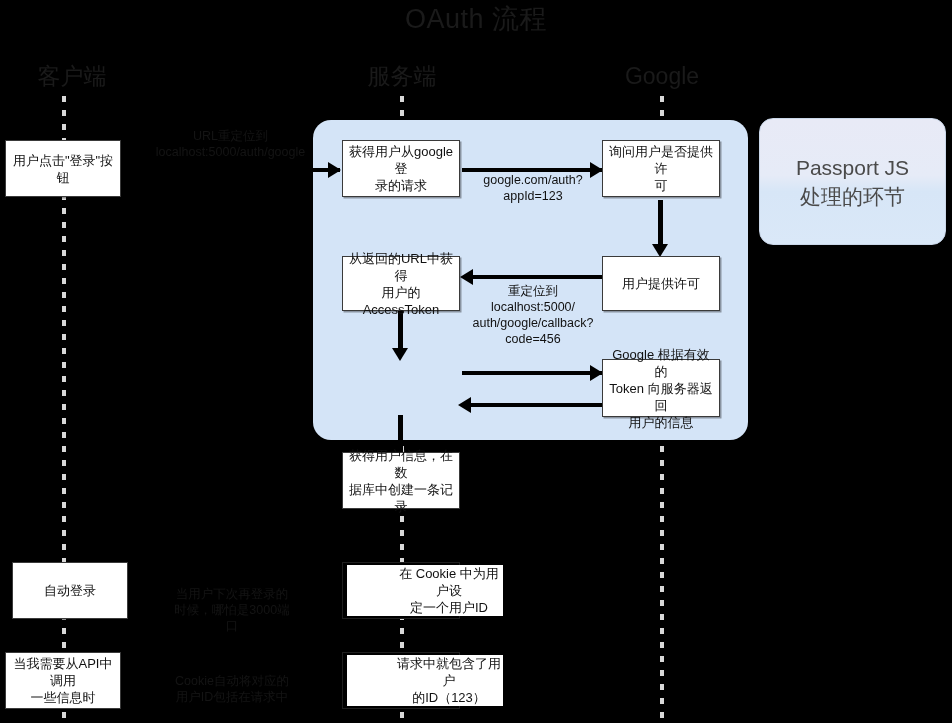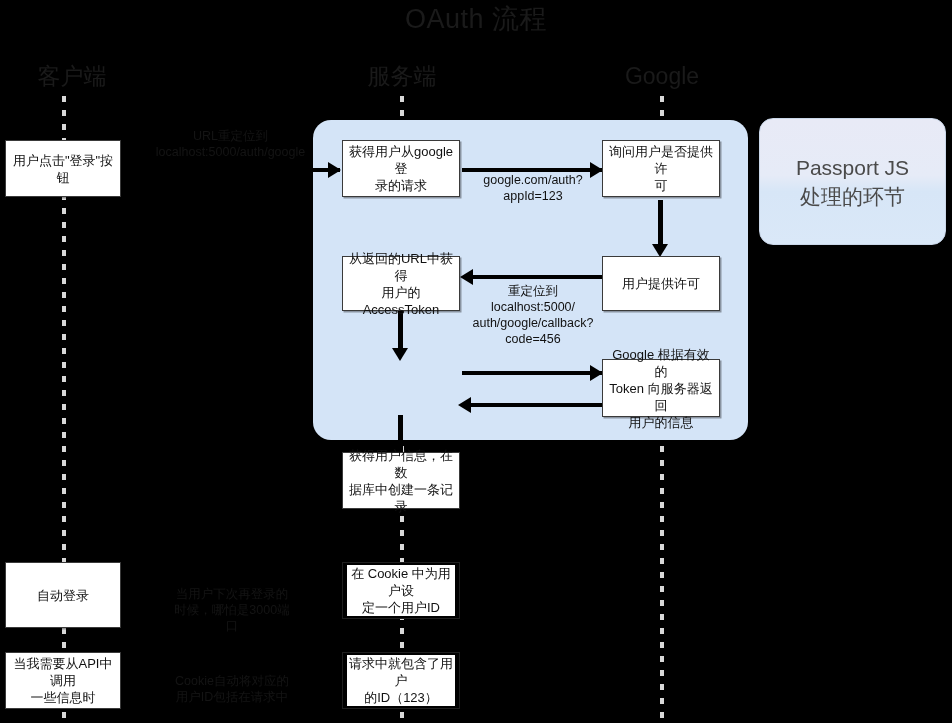--- a/index.html
+++ b/index.html
@@ -70,20 +70,21 @@
   
   .node.on-black{
     background:#000000;
     border-color:#1f1f1f;
     box-shadow:none;
     color:#111111;
   }
   .node.on-black span{
     background:#ffffff;
     width:100%;
+    padding-left:48px;
   }
 
   
   .edge-label{
     text-align:center;
     font-size:12.5px;
     line-height:16px;
     color:#111111;
     white-space:pre-line;
   }
@@ -157,21 +158,21 @@
 
   <div class="abs conn" style="left:462px;top:403px;width:140px;height:4px;"></div>
   <div class="abs arrow left" style="left:458px;top:397px;"></div>
 
   <div class="abs conn" style="left:398px;top:415px;width:5px;height:38px;"></div>
 
   <div class="abs node" style="left:5px;top:140px;width:116px;height:57px;">
     <span>用户点击"登录"按钮</span>
   </div>
 
-  <div class="abs node" style="left:5px;top:562px;width:116px;height:66px;align-items:center;">
+  <div class="abs node" style="left:12px;top:562px;width:116px;height:57px;align-items:center;">
     <span>自动登录</span>
   </div>
 
   <div class="abs node" style="left:5px;top:652px;width:116px;height:57px;">
     <div>
       <span>当我需要从API中调用</span>
       <span>一些信息时</span>
     </div>
   </div>
 

